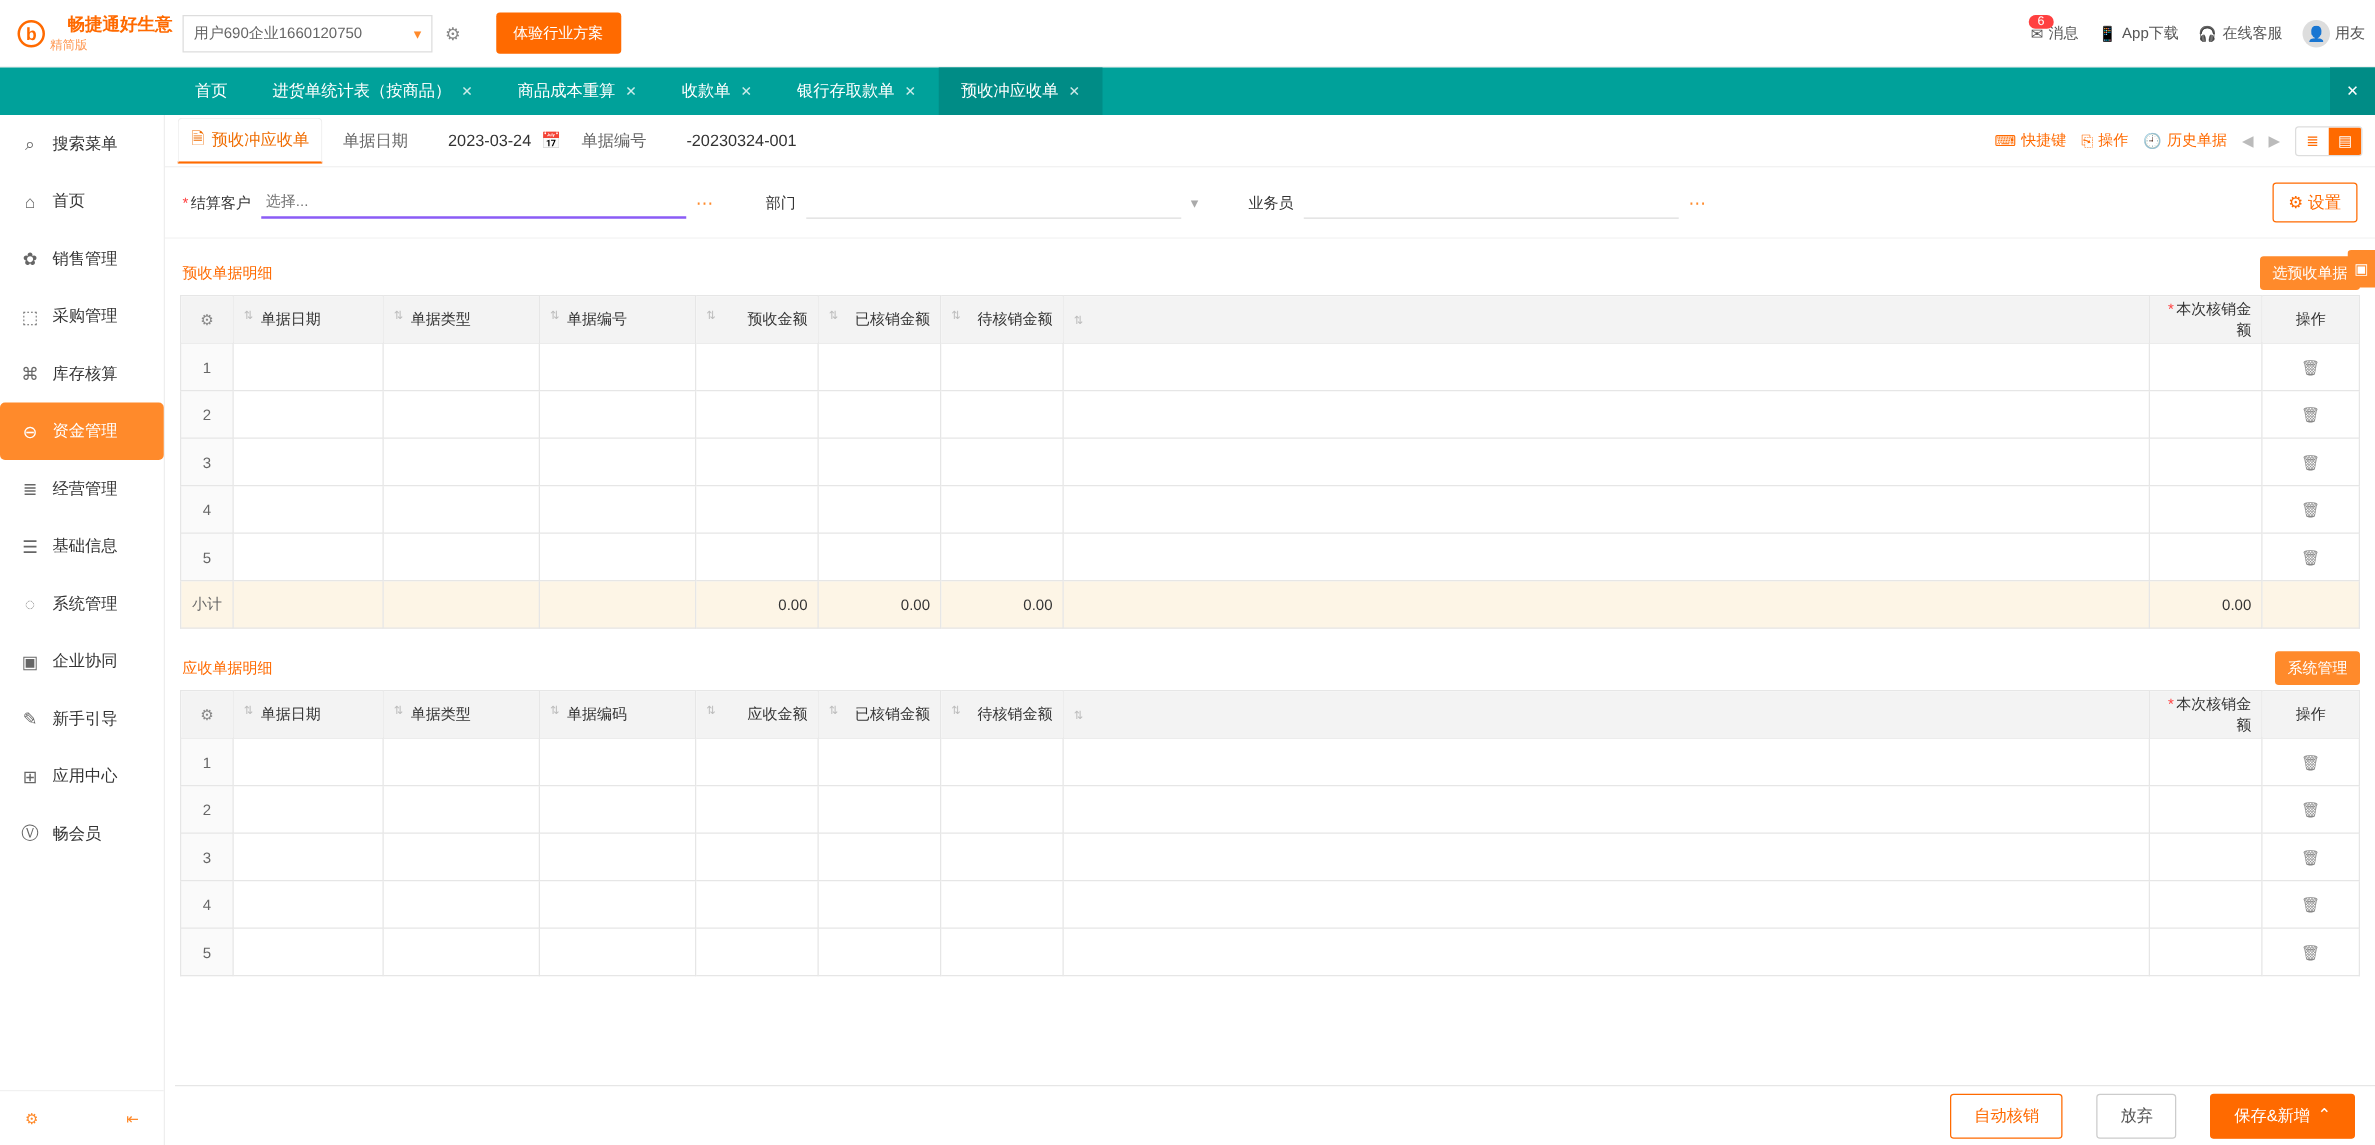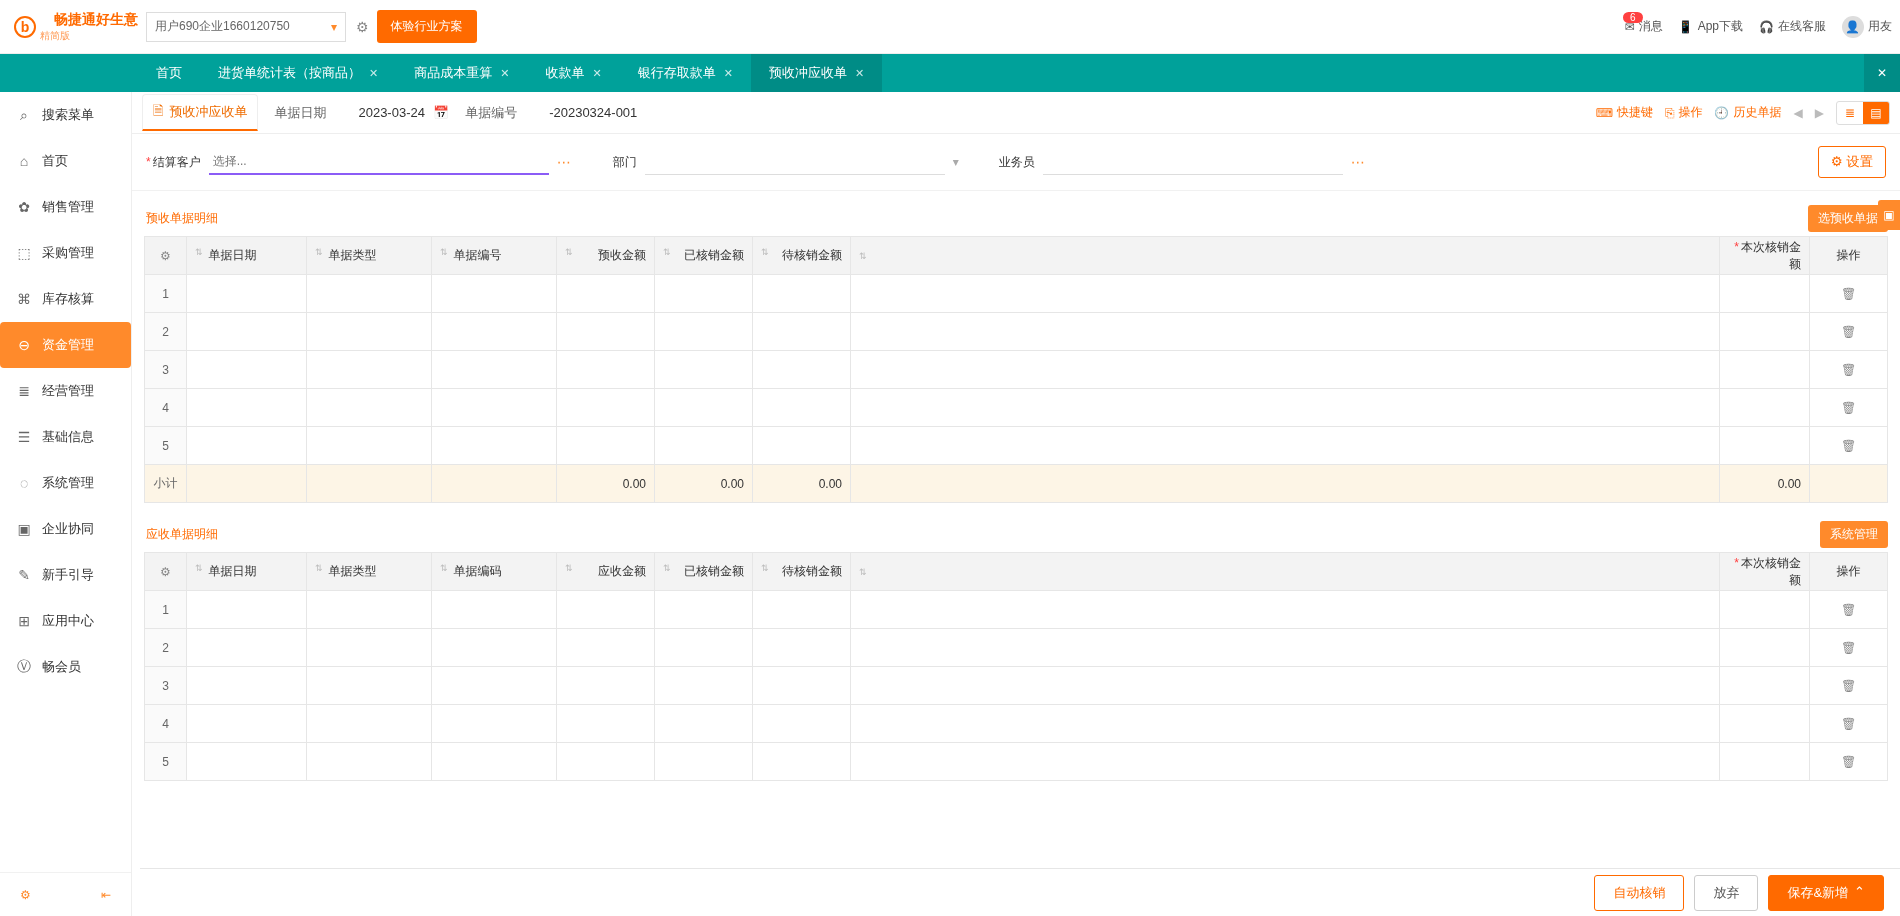--- a/index.html
+++ b/index.html
@@ -5,21 +5,21 @@
   * { box-sizing: border-box; margin: 0; padding: 0; font-family: "Microsoft YaHei", "PingFang SC", sans-serif; }
   body { background: #f5f5f5; font-size: 12px; color: #333; overflow: hidden; }
   
   .topbar { height: 54px; display: flex; align-items: center; background: #fff; border-bottom: 1px solid #eee; padding: 0 8px; }
   .logo { width: 130px; display: flex; align-items: center; padding-left: 6px; }
   .logo-ic { width: 22px; height: 22px; border-radius: 50%; border: 2px solid #ff6a00; display: inline-flex; align-items: center; justify-content: center; color: #ff6a00; font-weight: bold; font-size: 14px; }
   .logo-txt { margin-left: 18px; font-size: 14px; color: #ff6a00; font-weight: 600; }
   .logo-sub { font-size: 10px; color: #ff9a55; margin-left: 4px; }
   .org-select { margin-left: 8px; width: 200px; height: 30px; border: 1px solid #ddd; display: flex; align-items: center; padding: 0 8px; color: #666; justify-content: space-between; background:#fff;}
   .gear-ic { margin-left: 10px; color: #888; font-size: 14px; }
-  .btn-orange { background: #ff6a00; color: #fff; border: none; padding: 8px 14px; margin-left: 8px; font-size: 12px; cursor: pointer; border-radius:3px;}
+  .btn-orange { background: #ff6a00; color: #fff; border: none; padding: 8px 14px; margin-left: 28px; font-size: 12px; cursor: pointer; border-radius:3px;}
   .top-right { margin-left: auto; display: flex; align-items: center; gap: 16px; color: #555; }
   .tr-item { display: flex; align-items: center; gap: 4px; cursor: pointer; }
   .badge { position: relative; }
   .badge::after { content: attr(data-count); position: absolute; top: -8px; right: -8px; background: #ff4040; color: #fff; font-size: 10px; border-radius: 8px; min-width:14px; text-align:center; padding:0 3px;}
   .avatar { width: 22px; height: 22px; border-radius: 50%; background: #ddd; display:inline-flex; align-items:center; justify-content:center; color:#888;}
   
   .tabsbar { height: 38px; background: #00a19a; display: flex; align-items: stretch; color: #fff; padding-left: 138px; position:relative;}
   .tab { display: flex; align-items: center; padding: 0 18px; font-size: 13px; cursor: pointer; position:relative;}
   .tab.active { background: #008c86; }
   .tab .close { margin-left: 8px; font-size: 11px; opacity:.8;}
@@ -59,21 +59,21 @@
   table.grid{ width:100%; border-collapse:collapse; table-layout:fixed;}
   .grid th,.grid td{ border:1px solid #e6e6e6; height:38px; font-size:12px; padding:0 8px; text-align:left; color:#333; background:#fff;}
   .grid th{ background:#f3f3f3; font-weight:normal; position:relative;}
   .grid th .sort{ color:#bbb; font-size:9px; float:left; margin-right:6px;}
   .grid th.gear{ width:42px; text-align:center; color:#888;}
   .grid td.idx{ text-align:center; color:#666; background:#fafafa;}
   .grid td.op{ text-align:center; color:#888;}
   .grid td.num{ text-align:right;}
   .grid tr.subtotal td{ background:#fdf5e6;}
   .grid th.req::before{ content:"*"; color:#ff4040; margin-right:2px;}
-  .footer{ position:fixed; bottom:0; left:140px; right:0; height:48px; background:#fff; border-top:1px solid #e6e6e6; display:flex; align-items:center; justify-content:flex-end; gap:10px; padding:0 16px;}
+  .footer{ position:fixed; bottom:0; left:140px; right:0; height:48px; background:#fff; border-top:1px solid #e6e6e6; display:flex; align-items:center; justify-content:flex-end; gap:27px; padding:0 16px;}
   .btn{ padding:8px 18px; font-size:13px; border-radius:3px; cursor:pointer;}
   .btn-o{ border:1px solid #ff6a00; color:#ff6a00; background:#fff;}
   .btn-g{ border:1px solid #ccc; color:#555; background:#fff;}
   .btn-f{ border:1px solid #ff6a00; color:#fff; background:#ff6a00; display:flex; align-items:flex-start; gap:6px;}
   .rightstrip{ position:fixed; right:0; top:200px; width:22px; display:flex; flex-direction:column; gap:6px;}
   .rightstrip div{ width:22px; height:30px; background:#ff8a2b; color:#fff; display:flex; align-items:center; justify-content:center; font-size:12px; border-radius:3px 0 0 3px;}
   .pagerbtn{ color:#bbb; cursor:default;}
   col.c-idx{width:42px;} col.c-date{width:120px;} col.c-type{width:125px;} col.c-no{width:125px;}
   col.c-amt{width:98px;} col.c-fill{} col.c-this{width:90px;} col.c-op{width:78px;}
 </style>

